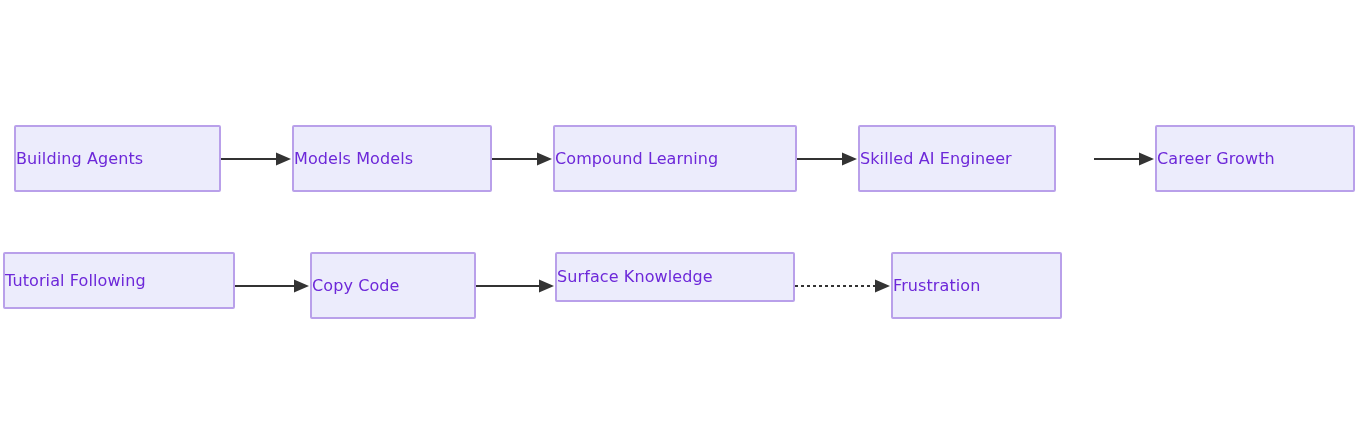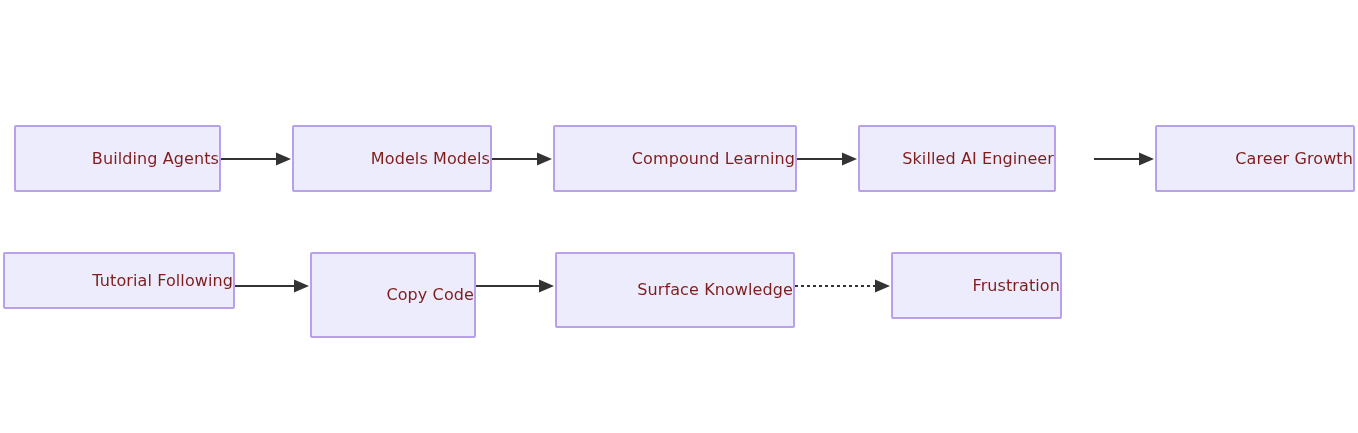--- a/index.html
+++ b/index.html
@@ -15,25 +15,25 @@
     width: 1358px;
     height: 433px;
     background: #ffffff;
     overflow: hidden;
   }
   .node {
     position: absolute;
     box-sizing: border-box;
     display: flex;
     align-items: center;
-    justify-content: flex-end;
+    justify-content: flex-start;
     background: #ececfc;
     border: 2px solid #b9a0ea;
     border-radius: 2px;
-    color: #7f1d1d;
+    color: #6d28d9;
     font-size: 16px;
     line-height: 1.2;
     letter-spacing: 0.1px;
     white-space: nowrap;
     user-select: none;
   }
   .node-label {
     pointer-events: none;
   }
   .edge-layer {
@@ -113,25 +113,25 @@
   </div>
 
   <div class="node" style="left:1155px; top:125px; width:200px; height:67px;">
     <span class="node-label">Career Growth</span>
   </div>
 
   <div class="node" style="left:3px; top:252px; width:232px; height:57px;">
     <span class="node-label">Tutorial Following</span>
   </div>
 
-  <div class="node" style="left:310px; top:252px; width:166px; height:86px;">
+  <div class="node" style="left:310px; top:252px; width:166px; height:67px;">
     <span class="node-label">Copy Code</span>
   </div>
 
-  <div class="node" style="left:555px; top:252px; width:240px; height:76px;">
+  <div class="node" style="left:555px; top:252px; width:240px; height:50px;">
     <span class="node-label">Surface Knowledge</span>
   </div>
 
   <div class="node" style="left:891px; top:252px; width:171px; height:67px;">
     <span class="node-label">Frustration</span>
   </div>
 
 </div>
 
 </body></html>

